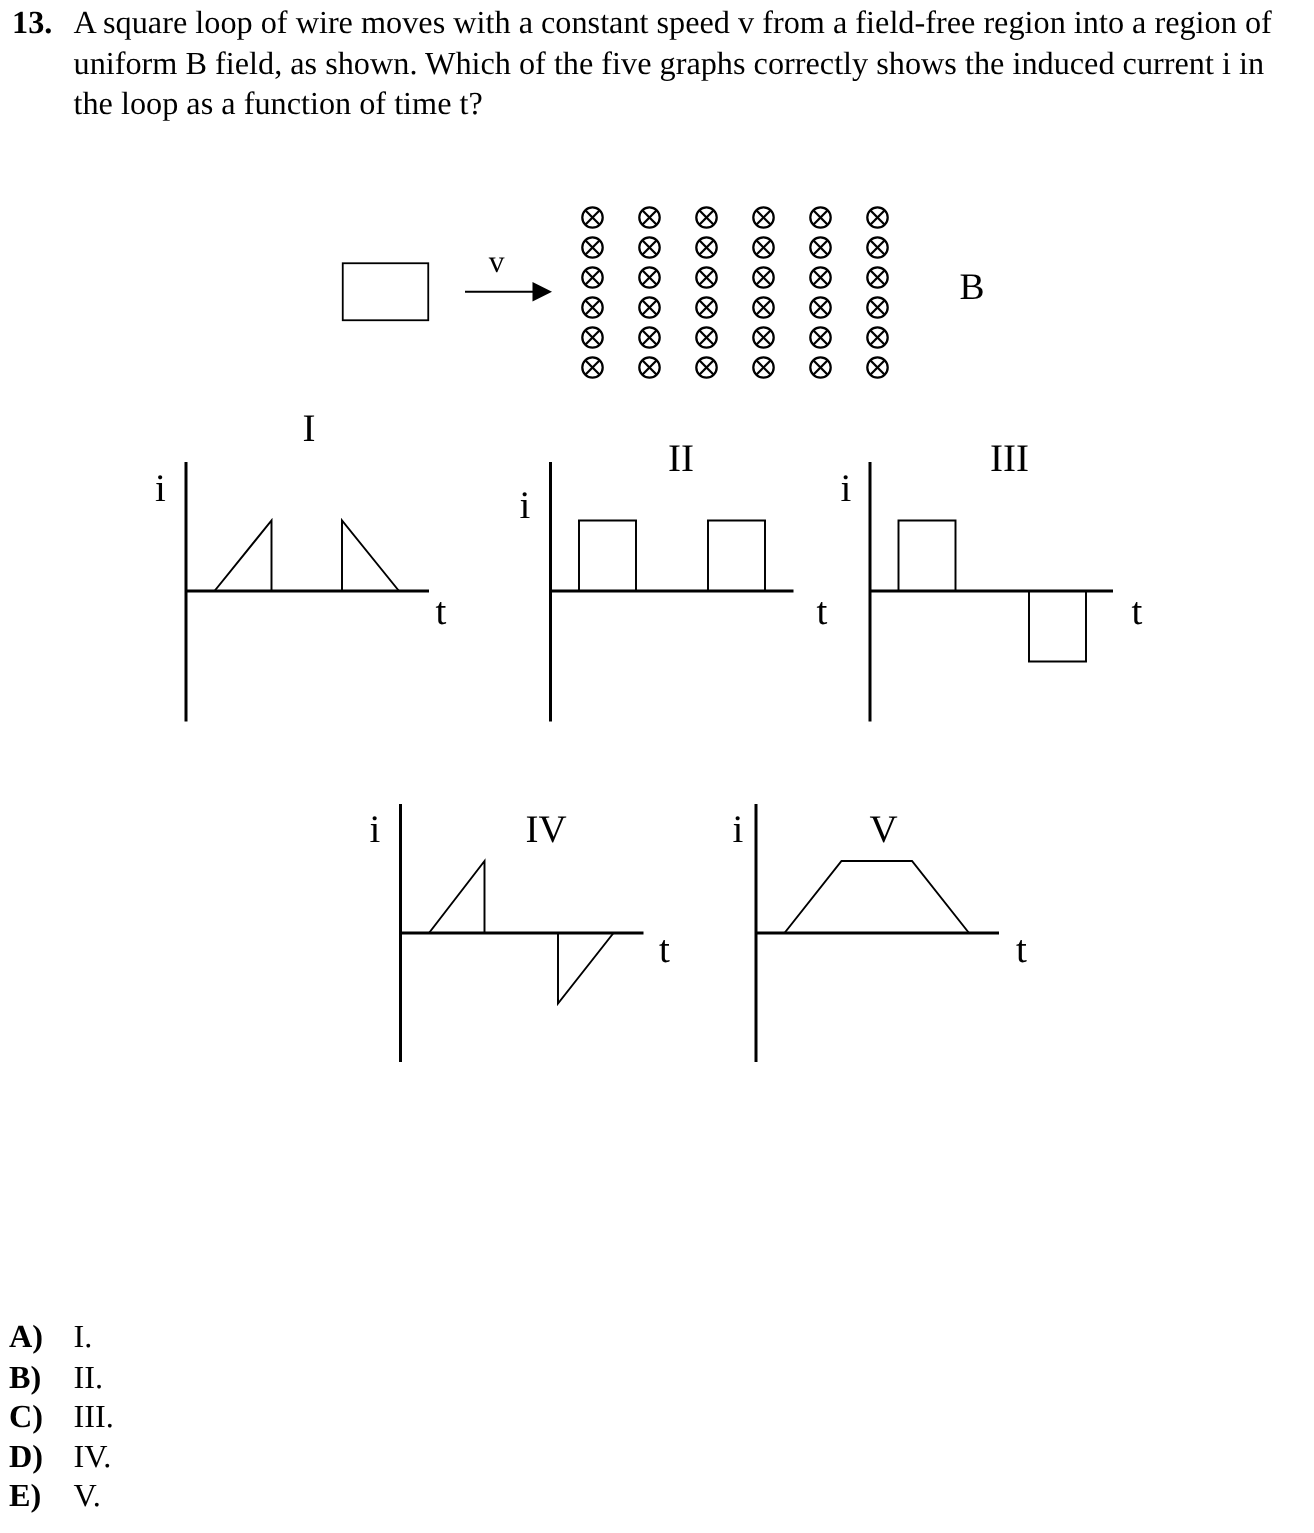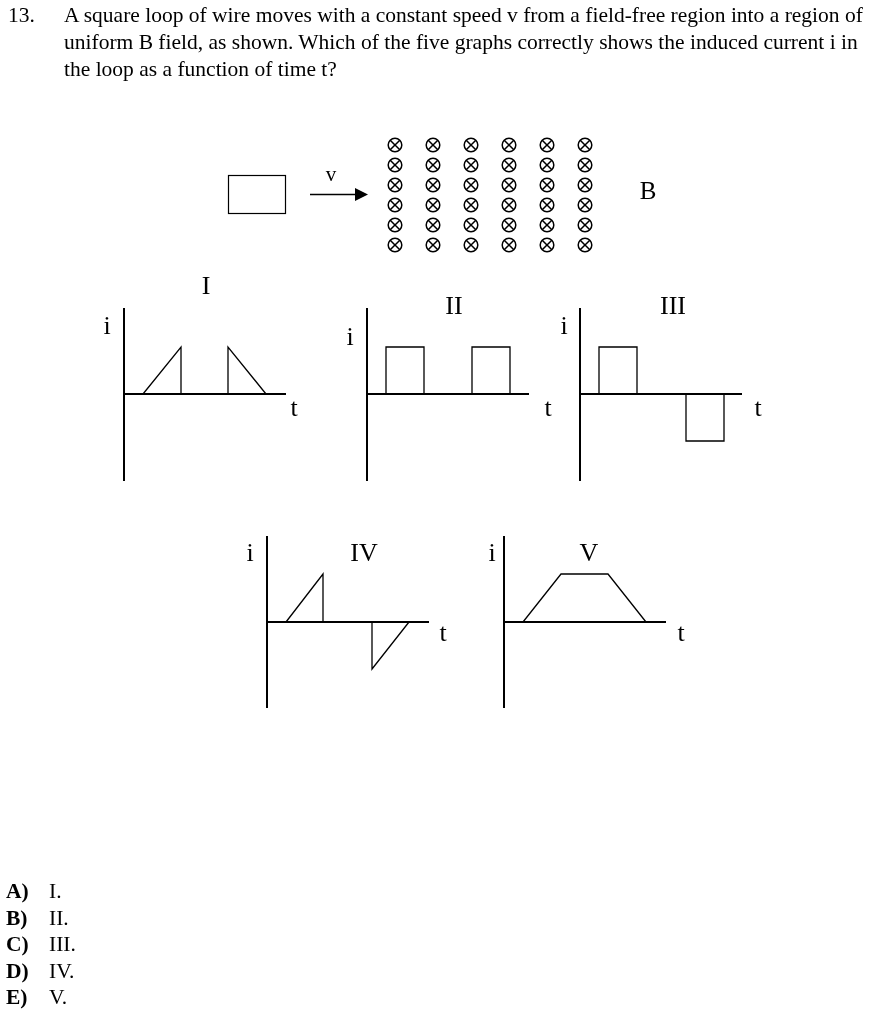--- a/index.html
+++ b/index.html
@@ -1,20 +1,20 @@
 <!DOCTYPE html>
 <html><head>
 <meta charset="utf-8">
 <style>
   html, body { margin:0; padding:0; background:#ffffff; }
   body { width:876px; height:1022px; position:relative; overflow:hidden;
          font-family:"Liberation Serif","DejaVu Serif",serif; color:#000; }
   .q { position:absolute; left:8px; top:2px; width:866px; font-size:21.5px; line-height:27px; }
-  .q .num { position:absolute; left:0; top:0; font-weight:normal; }
-  .q .text { margin-left:56px; display:block; }
+  .q .num { position:absolute; left:0; top:0; font-weight:bold; }
+  .q .text { margin-left:41px; display:block; }
   svg.fig { position:absolute; left:0; top:0; }
   svg text { font-family:"Liberation Serif","DejaVu Serif",serif; fill:#000; }
   .choices { position:absolute; left:6px; top:878px; font-size:21.5px; line-height:26.5px; }
   .choice { display:flex; }
   .choice .letter { font-weight:bold; width:43px; }
 </style>
 </head>
 <body>
 
 <div class="q">

